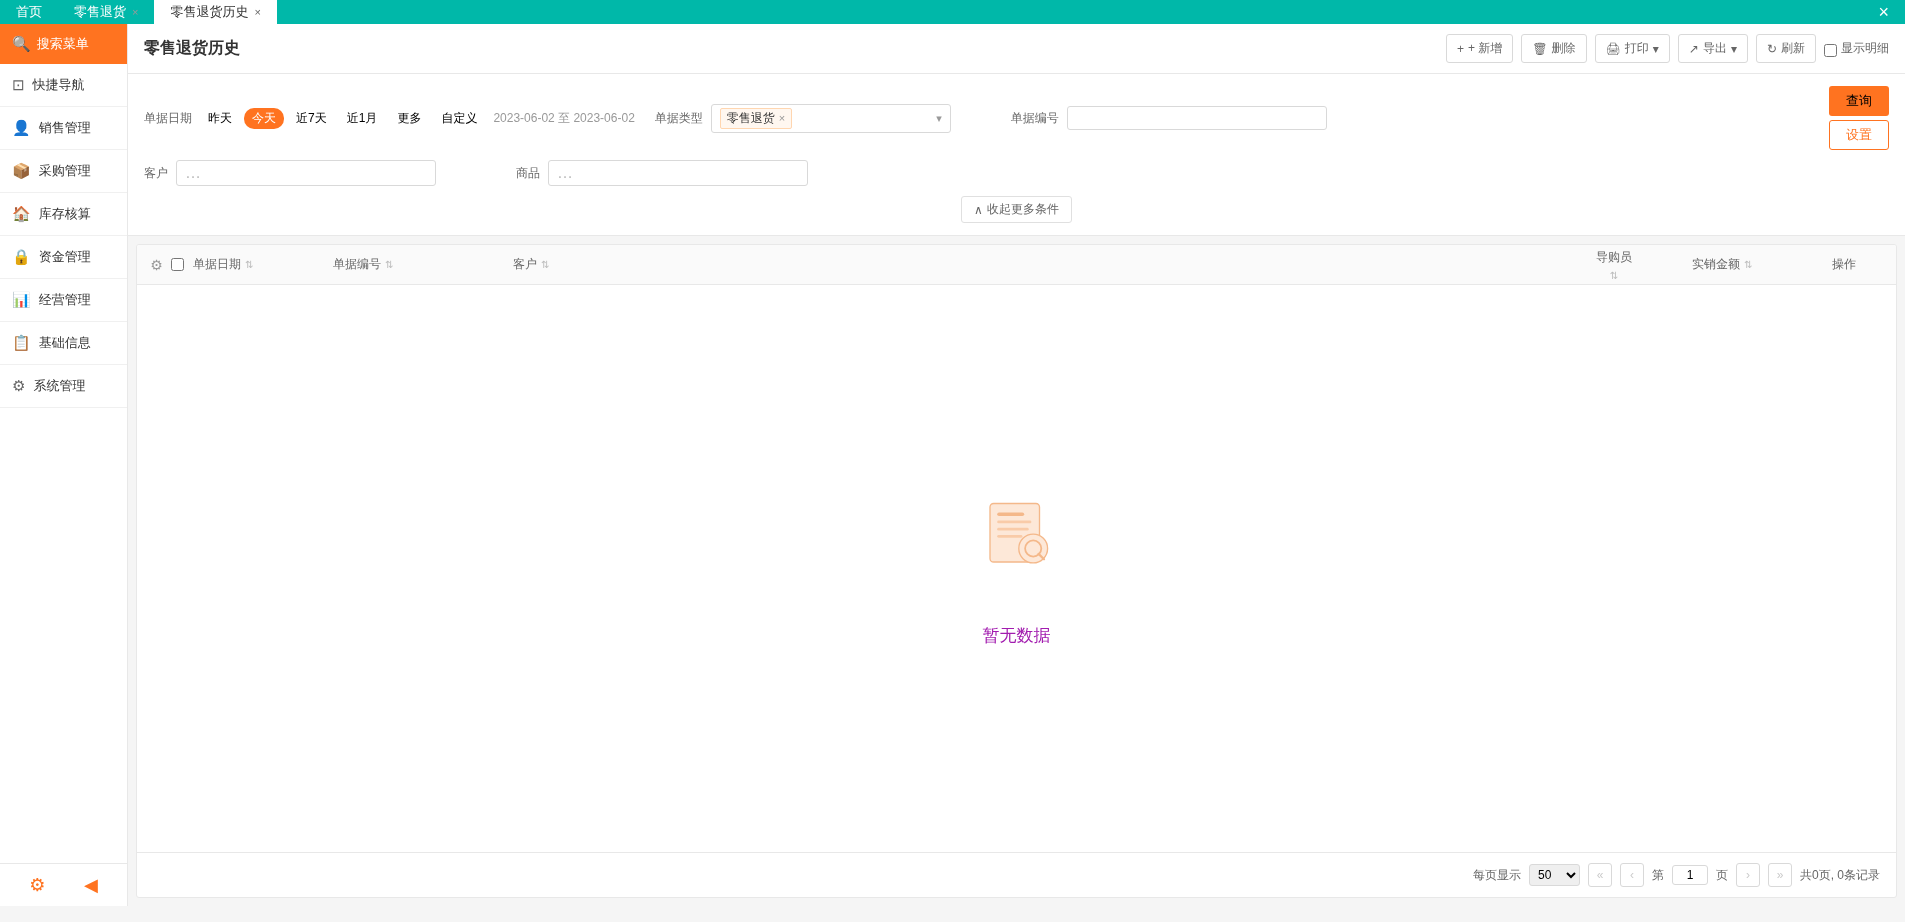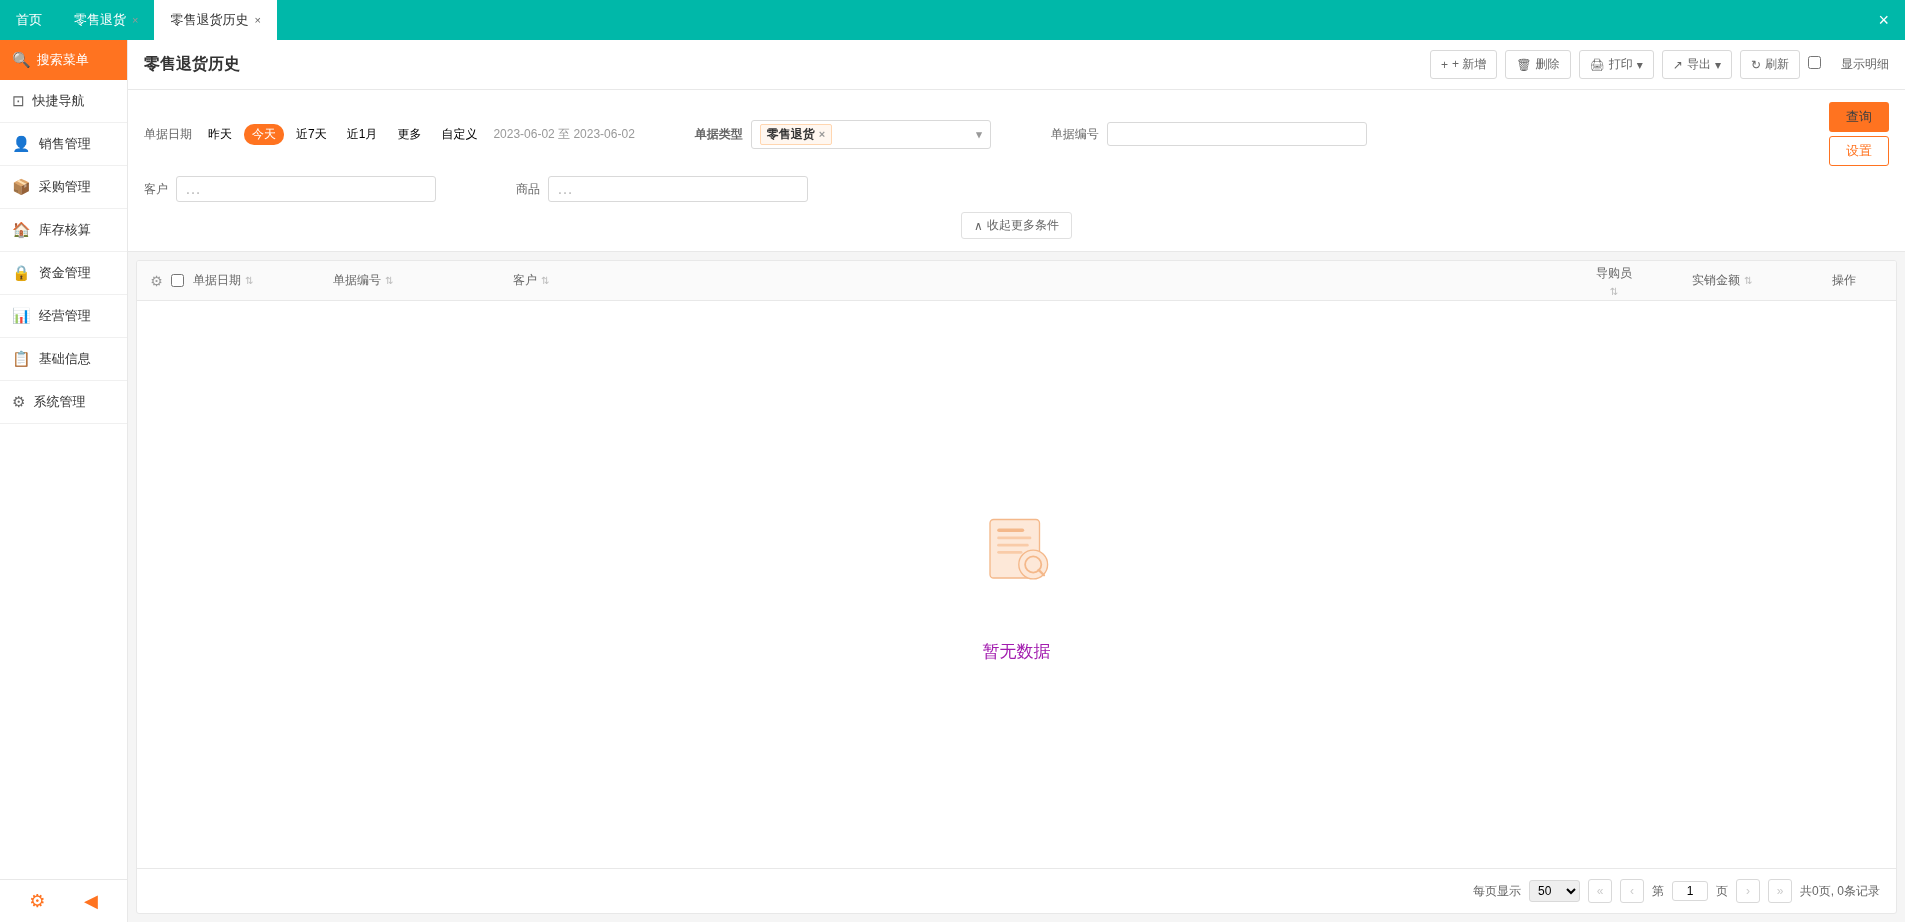--- a/index.html
+++ b/index.html
@@ -3,21 +3,21 @@
   <meta charset="utf-8">
   <style>
     * { box-sizing: border-box; margin: 0; padding: 0; }
     body { font-family: 'Microsoft YaHei', Arial, sans-serif; font-size: 13px; background: #f5f5f5; color: #333; }
 
     
     .top-bar {
       display: flex;
       align-items: center;
       background: #00b8a9;
-      height: 40px;
+      height: 24px;
       padding: 0 0 0 0;
     }
     .top-bar-tabs {
       display: flex;
       align-items: center;
       flex: 1;
       height: 100%;
     }
     .tab-item {
       display: flex;
@@ -139,22 +139,22 @@
       border: 1px solid #d9d9d9;
       background: #fff;
       border-radius: 3px;
       cursor: pointer;
       font-size: 12px;
       color: #666;
       white-space: nowrap;
     }
     .checkbox-show {
       display: flex;
-      align-items: flex-start;
-      gap: 20px;
+      align-items: flex-end;
+      gap: 4px;
       font-size: 12px;
       color: #666;
       cursor: pointer;
     }
     .checkbox-show input { cursor: pointer; }
 
     
     .filter-area {
       background: #fff;
       padding: 12px 16px;
@@ -363,21 +363,21 @@
     .page-input {
       width: 36px;
       border: 1px solid #d9d9d9;
       border-radius: 3px;
       padding: 2px 4px;
       text-align: center;
       font-size: 12px;
     }
     .query-btn {
       background: #ff7320;
-      color: #404040;
+      color: #000000;
       border: none;
       border-radius: 3px;
       padding: 6px 16px;
       font-size: 13px;
       cursor: pointer;
     }
     .setting-btn {
       background: #fff;
       color: #ff7320;
       border: 1px solid #ff7320;
@@ -495,21 +495,21 @@
           <div class="filter-date-buttons">
             <button class="date-btn">昨天</button>
             <button class="date-btn active">今天</button>
             <button class="date-btn">近7天</button>
             <button class="date-btn">近1月</button>
             <button class="date-btn">更多</button>
             <button class="date-btn">自定义</button>
           </div>
           <span class="date-range-text">2023-06-02 至 2023-06-02</span>
         </div>
-        <div class="filter-group" style="margin-left:40px;font-weight:bold;">
+        <div class="filter-group" style="">
           <span class="filter-label">单据类型</span>
           <div class="filter-select-wrapper" style="min-width:240px;">
             <span class="select-tag">
               <span>零售退货</span>
               <span class="tag-close">×</span>
             </span>
             <span class="select-arrow">▾</span>
           </div>
         </div>
         <div class="filter-group" style="margin-left:40px;">

